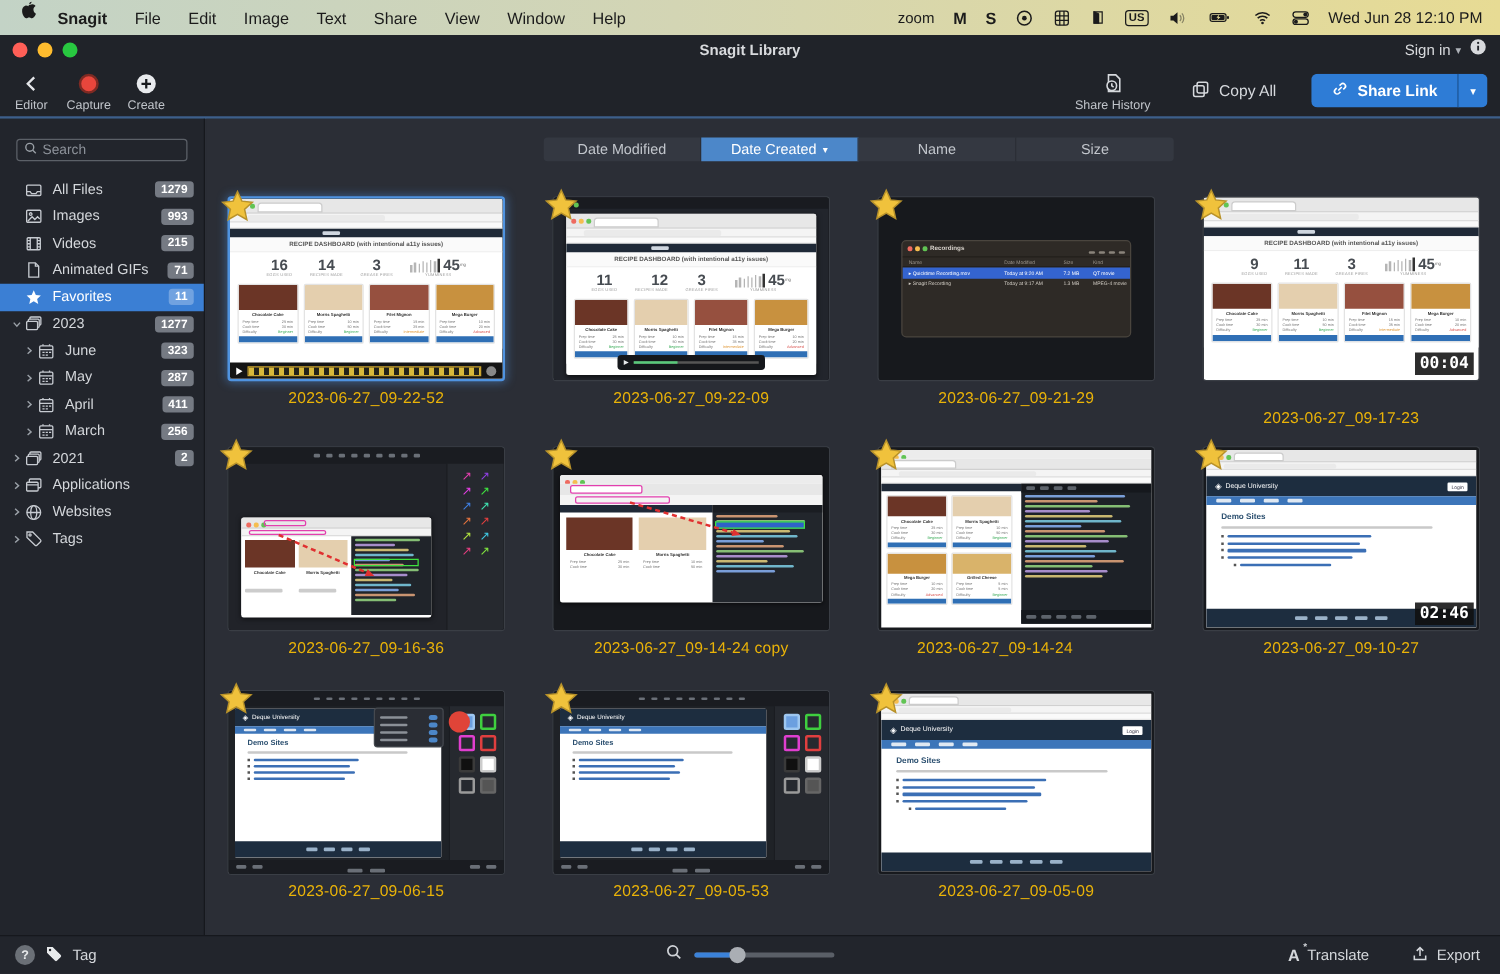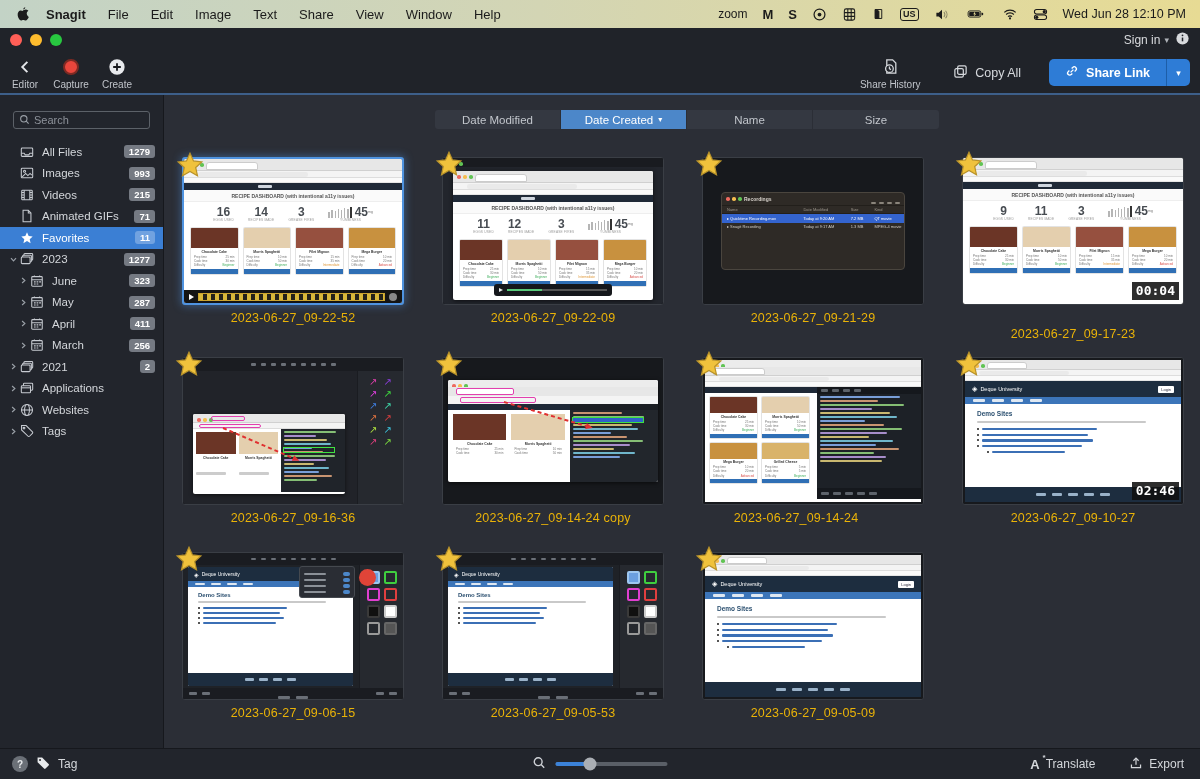--- a/index.html
+++ b/index.html
@@ -2,21 +2,21 @@
 <html><head>
 <meta charset="utf-8">
 <style>
   * { box-sizing: border-box; margin: 0; padding: 0; }
   html,body { width:1200px; height:779px; overflow:hidden; }
   body { font-family:"Liberation Sans", sans-serif; background:#2b2e36; position:relative; color:#d4d7db; }
   .abs { position:absolute; }
 
   
   .menubar { height:28px; background:linear-gradient(90deg,#c3d3c6 0%,#d3d5b4 45%,#e7db94 100%);
-    display:flex; align-items:center; padding:0 14px; color:#1b1b1b; font-size:13px; }
+    display:flex; padding:0 14px; color:#1b1b1b; font-size:13px; }
   .menubar .apple { width:16px; height:16px; margin-right:16px; }
   .menu-items { display:flex; gap:22px; align-items:center; }
   .menu-item { cursor:default; }
   .menu-item.bold { font-weight:bold; }
   .statusbar { margin-left:auto; display:flex; gap:15px; align-items:center; font-size:12px; }
   .st-ic { display:inline-flex; align-items:center; justify-content:center; }
   .st-glyph { font-weight:bold; font-size:13px; }
   .kb-badge { border:1.4px solid #1b1b1b; border-radius:3px; font-size:9px; font-weight:bold; padding:0 2px; line-height:11px; }
   .clock { font-size:12.5px; }
 
@@ -178,20 +178,21 @@
     <span class="clock">Wed Jun 28 12:10 PM</span>
   </div>
 </div>
 
 <div class="titlebar">
   <div class="lights">
     <span class="light l-close"></span>
     <span class="light l-min"></span>
     <span class="light l-zoom"></span>
   </div>
+  <div class="win-title">Snagit Library</div>
   <div class="tb-right">
     <span class="signin">
       <span>Sign in</span>
       <span class="caret">▾</span>
     </span>
     <span><svg width="15" height="15" viewBox="0 0 16 16">
           <circle cx="8" cy="8" r="6.5" fill="#d8dadd"></circle>
           <path d="M8 7v4" stroke="#202329" stroke-width="1.6"></path>
           <circle cx="8" cy="4.6" r="0.95" fill="#202329"></circle>
         </svg></span>
@@ -637,21 +638,21 @@
                 <span style="display:inline-flex;gap:0px;align-items:center">
                   <span style="width:14px;height:2.5px;background:#cfd6df;border-radius:1px"></span>
                 </span>
               </div>
               <div class="rd-title">RECIPE DASHBOARD (with intentional a11y issues)</div>
               <div style="background:#fff;display:flex;justify-content:center;align-items:center;gap:14px;padding:4px 0 3px">
                 <span style="text-align:center">
                   <div class="rd-stat-num">11</div>
                   <div class="rd-stat-lab">EGGS USED</div>
                 </span>
-                <span style="text-align:left">
+                <span style="text-align:right">
                   <div class="rd-stat-num">12</div>
                   <div class="rd-stat-lab">RECIPES MADE</div>
                 </span>
                 <span style="text-align:center">
                   <div class="rd-stat-num">3</div>
                   <div class="rd-stat-lab">GREASE FIRES</div>
                 </span>
                 <span style="text-align:center">
                   <div style="display:flex;align-items:center">
                     <span style="display:inline-flex;align-items:flex-end;gap:1.5px;margin-right:3px">

